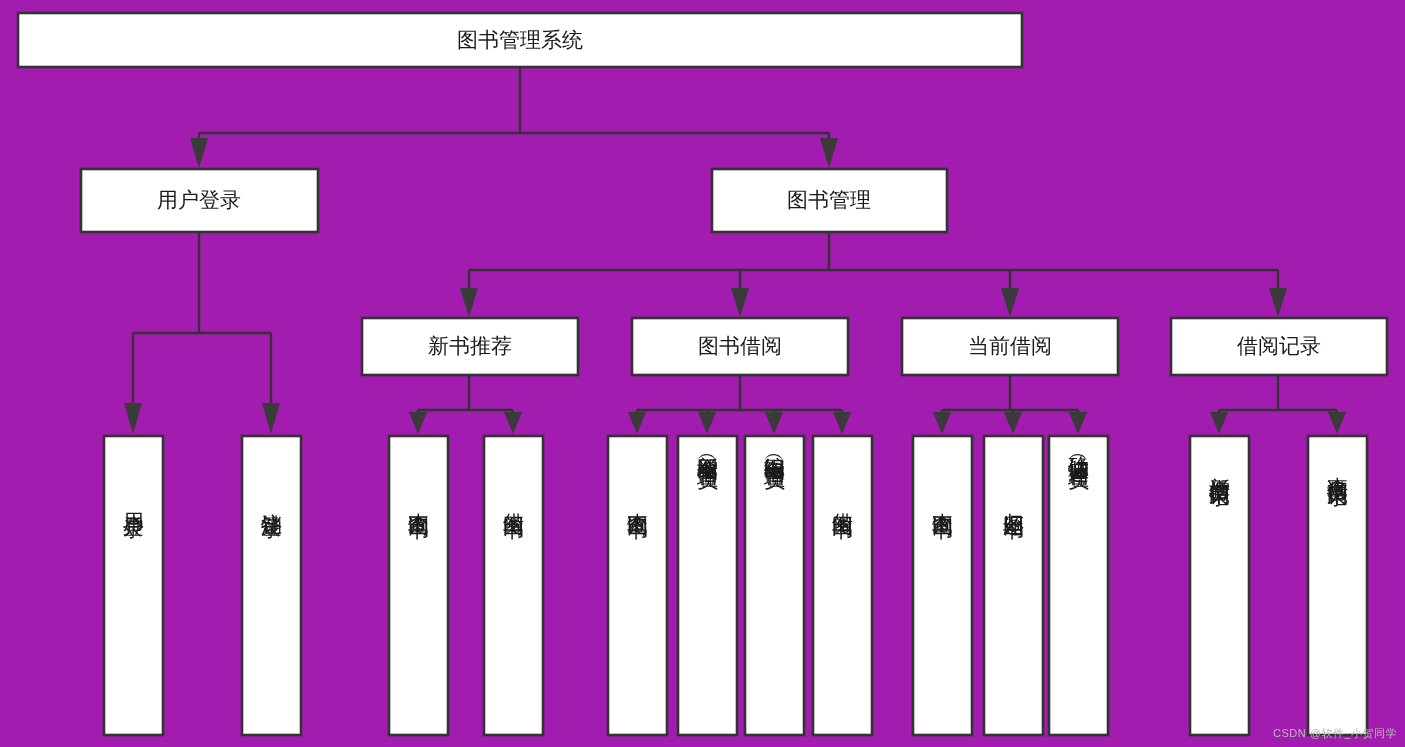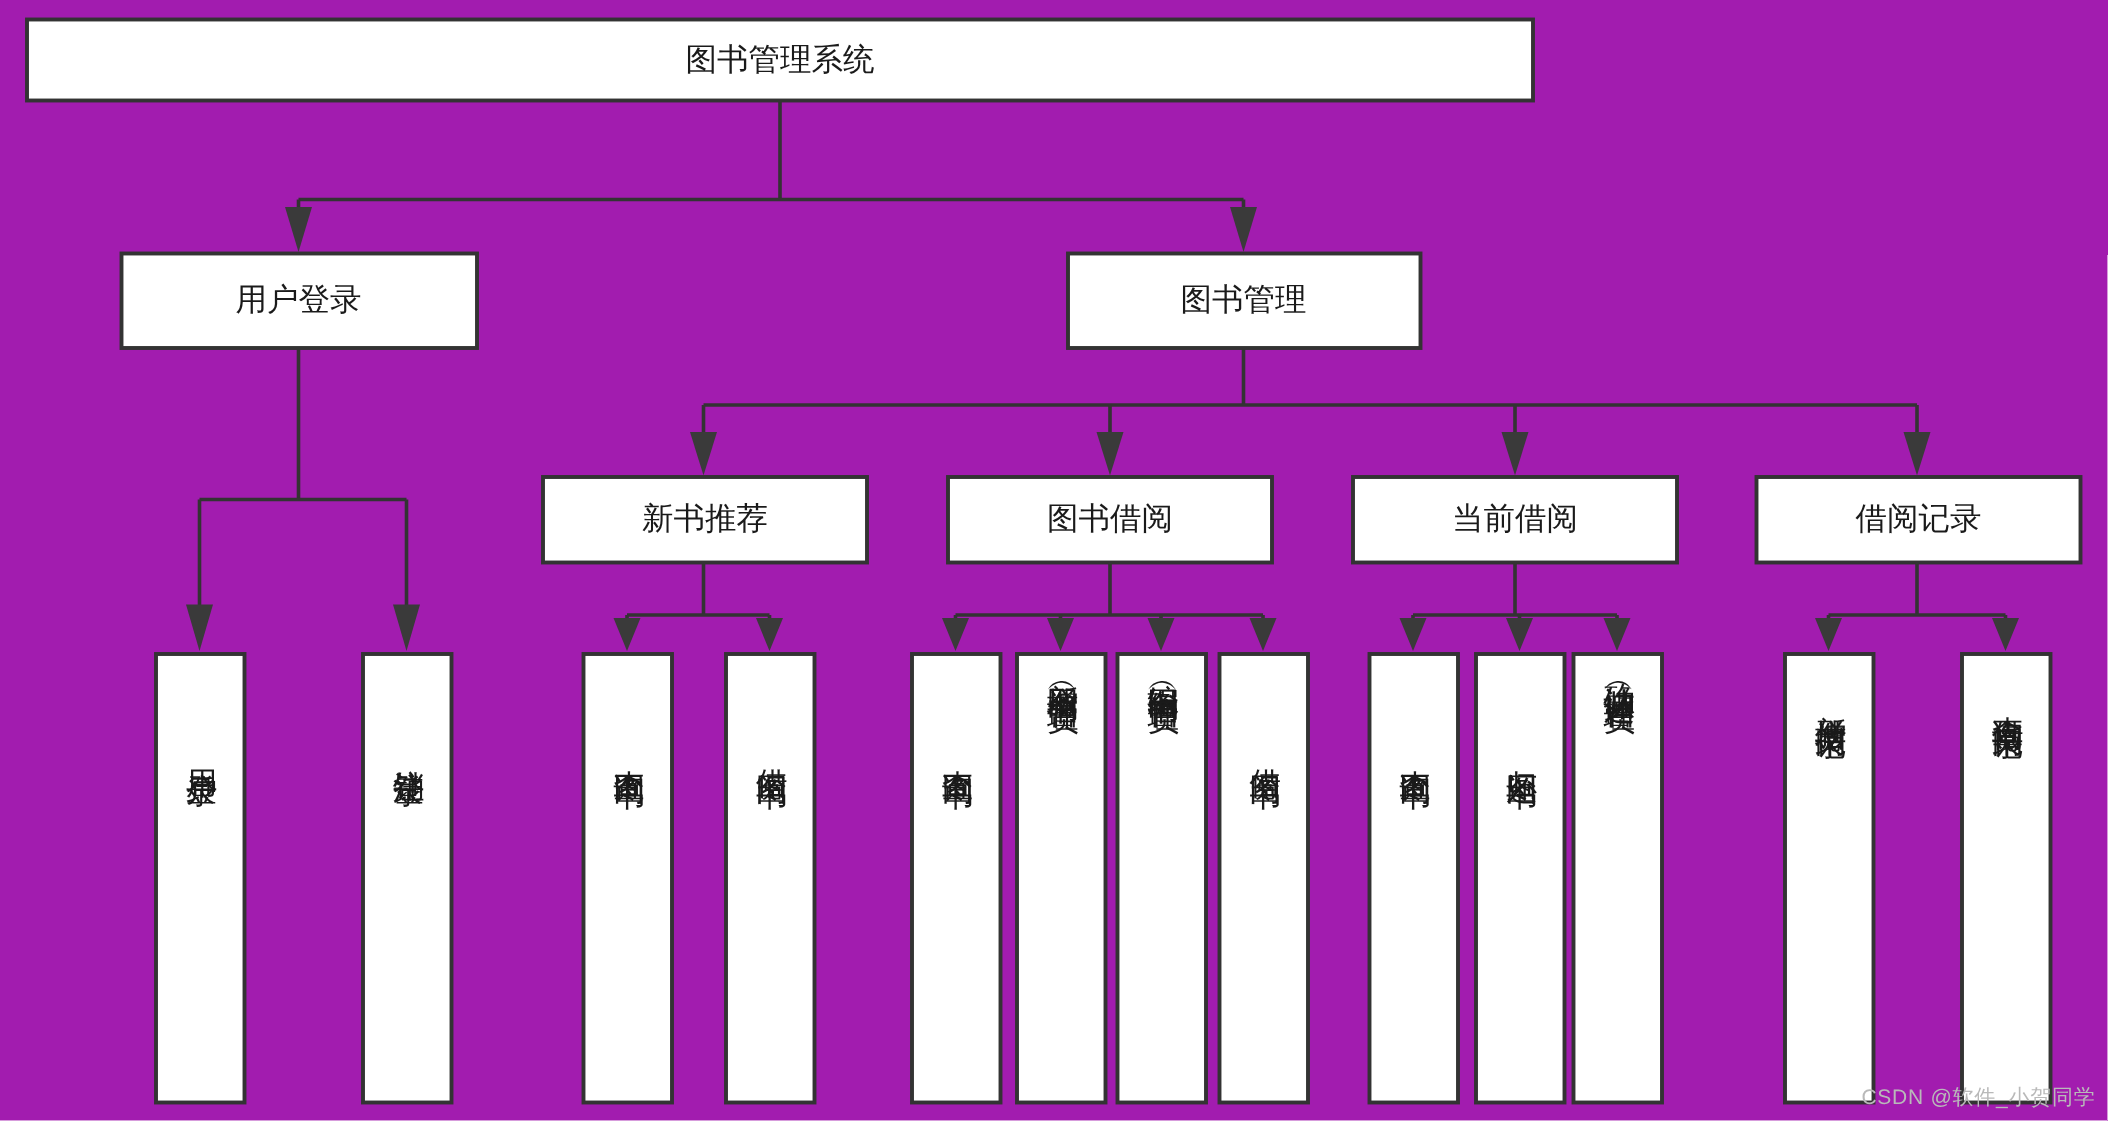--- a/index.html
+++ b/index.html
@@ -55,21 +55,21 @@
     text-anchor: middle;
     writing-mode: vertical-rl;
     glyph-orientation-vertical: 0;
     letter-spacing: 2px;
   }
   .watermark {
     position: absolute;
     right: 8px;
     bottom: 6px;
     color: #b9b9b9;
-    font-size: 14px;
+    font-size: 11px;
     font-family: "Liberation Sans", "DejaVu Sans", sans-serif;
     white-space: nowrap;
     user-select: none;
     letter-spacing: 0.5px;
   }
 </style>
 </head>
 <body>
 
 <div id="diagram-root">

